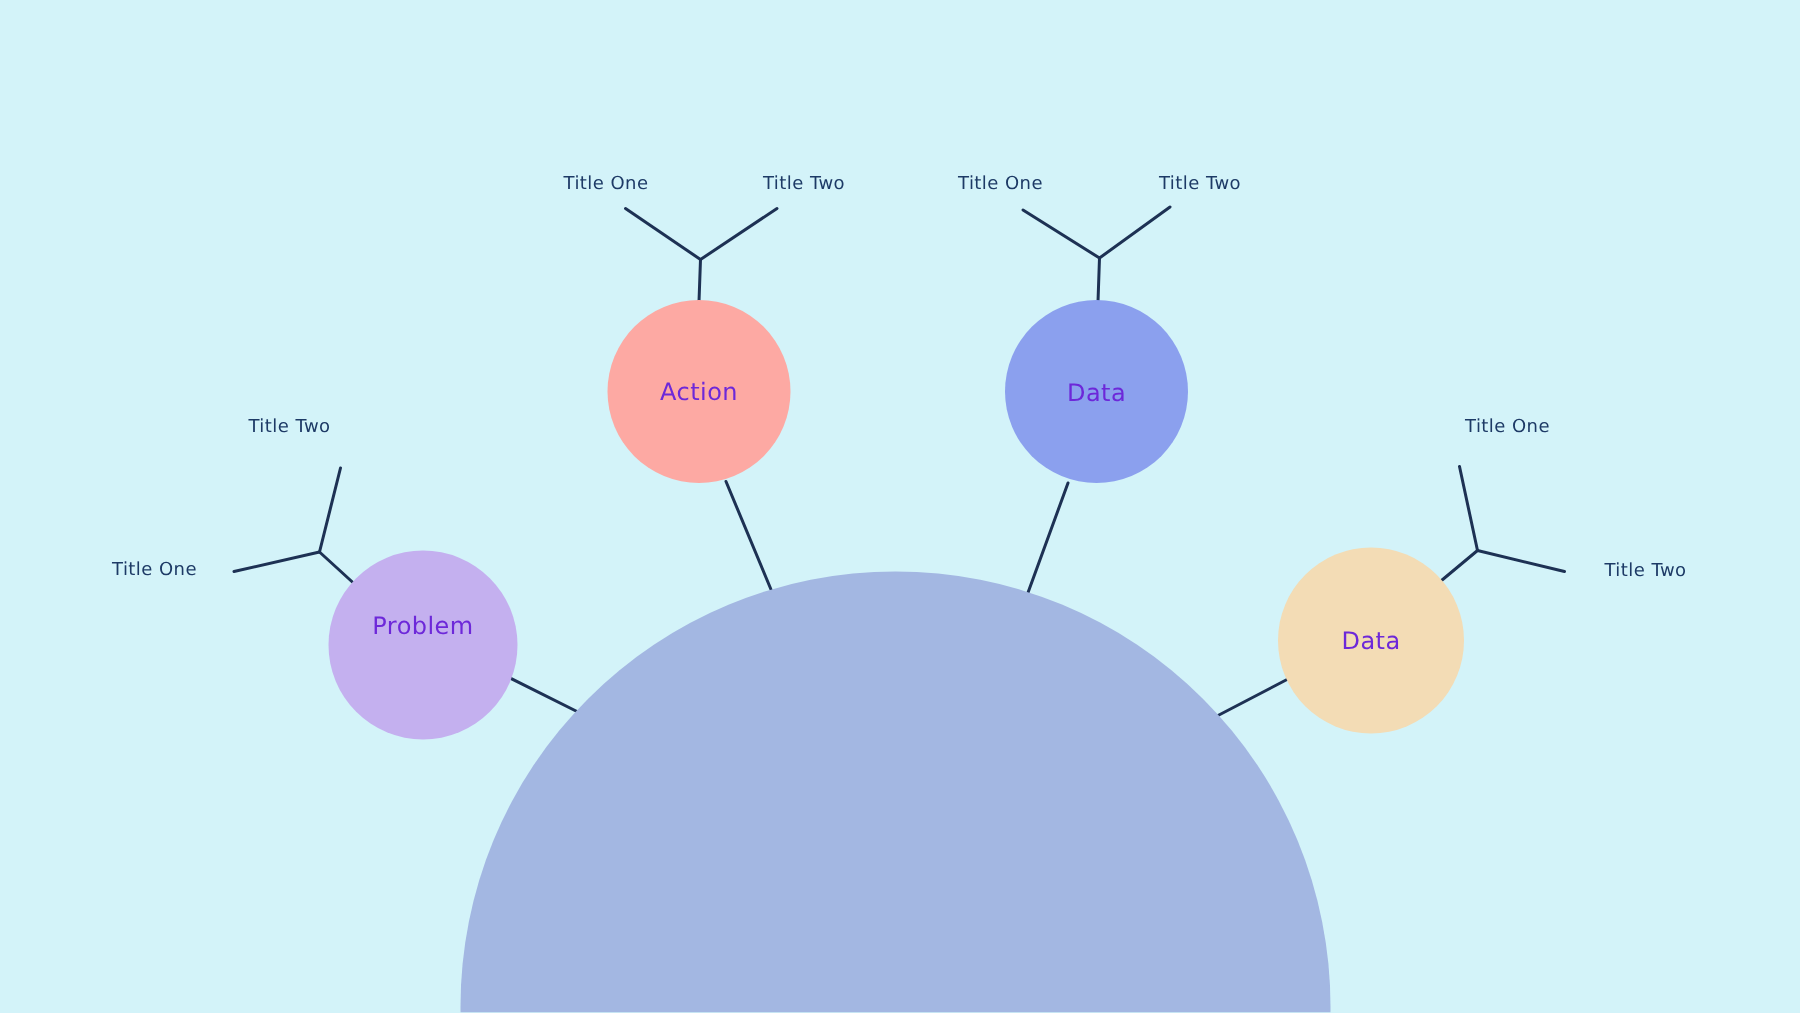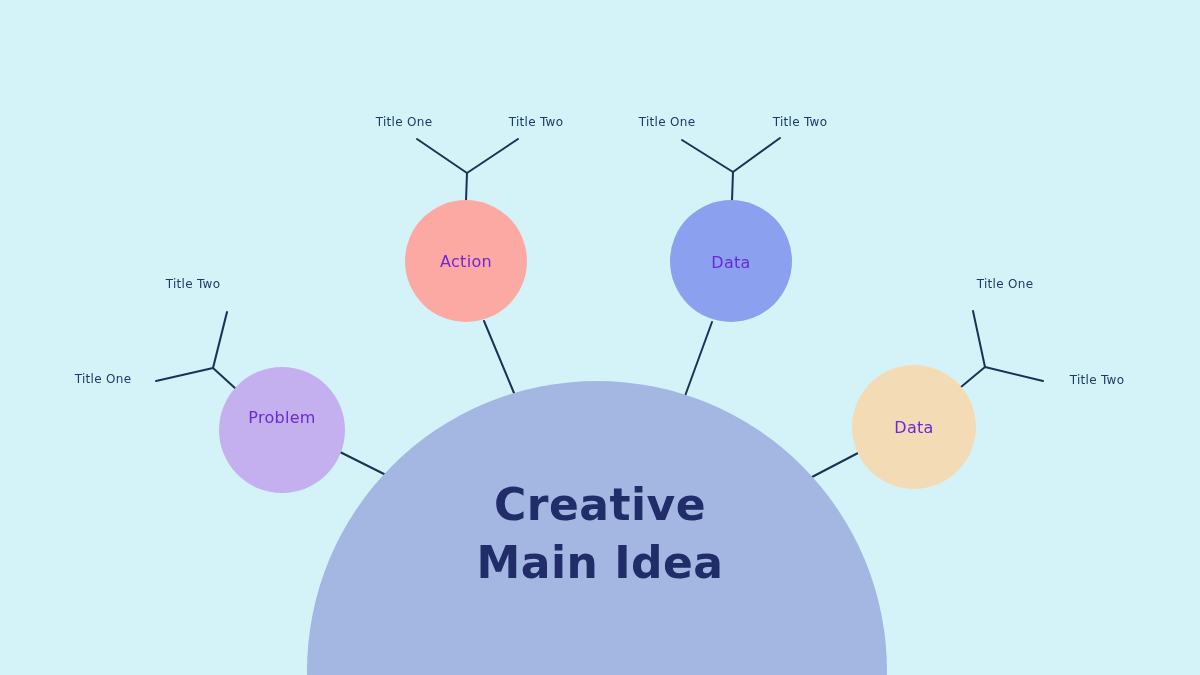--- a/index.html
+++ b/index.html
@@ -78,24 +78,20 @@
     </g>
 
     <circle cx="597" cy="671" r="290" fill="#a3b7e2"></circle>
 
     <circle cx="282" cy="430" r="63" fill="#c4b0ef"></circle>
     <circle cx="466" cy="261" r="61" fill="#fda9a3"></circle>
     <circle cx="731" cy="261" r="61" fill="#8ba0ee"></circle>
     <circle cx="914" cy="427" r="62" fill="#f3dcb5"></circle>
   </svg>
 
-  <div class="label main-title" style="left:600px; top:534px;">
-    <div>Creative</div>
-    <div>Main Idea</div>
-  </div>
 
   <div class="label node-label" style="left:282px; top:405px;margin-top:12px;">Problem</div>
   <div class="label node-label" style="left:466px; top:261px;">Action</div>
   <div class="label node-label" style="left:731px; top:262px;">Data</div>
   <div class="label node-label" style="left:914px; top:427px;">Data</div>
 
   <div class="label small-label" style="left:193px; top:284px;">Title Two</div>
   <div class="label small-label" style="left:103px; top:379px;">Title One</div>
 
   <div class="label small-label" style="left:404px; top:122px;">Title One</div>

